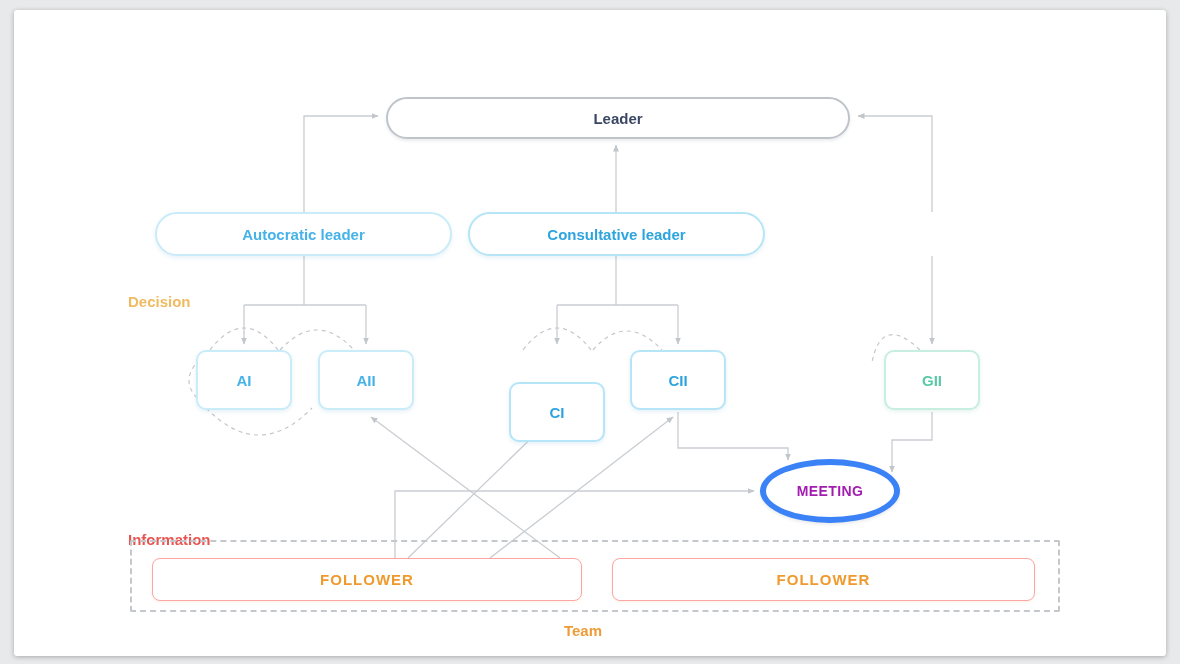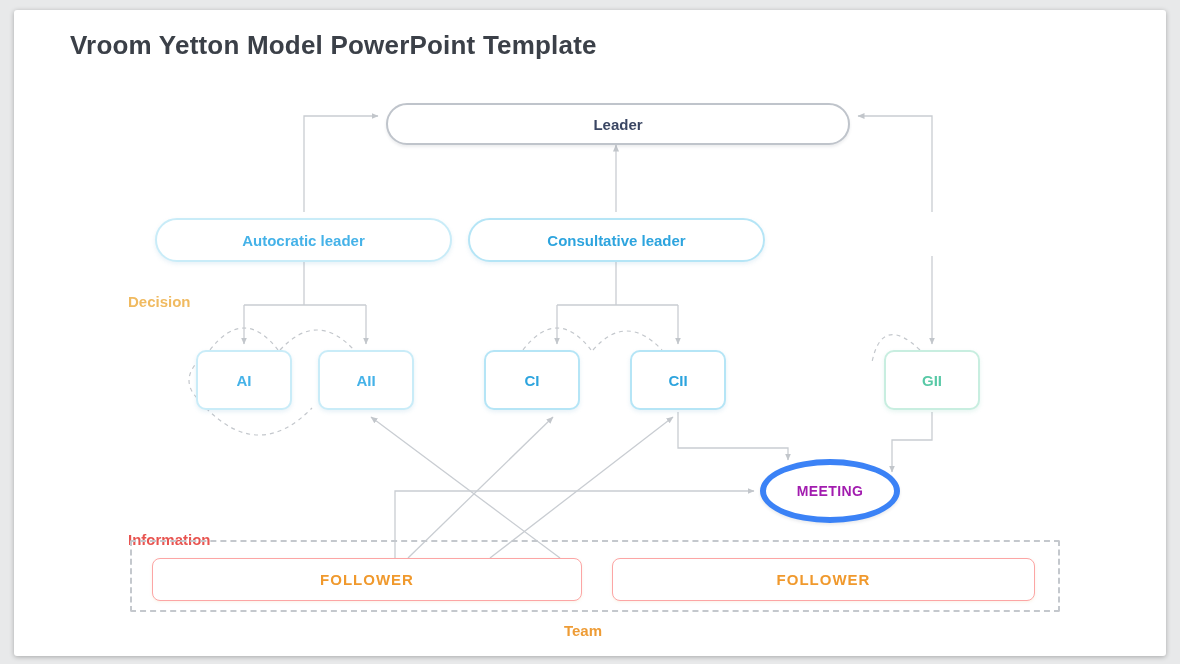--- a/index.html
+++ b/index.html
@@ -19,36 +19,36 @@
     position:absolute;left:56px;top:20px;margin:0;
     font-size:26px;font-weight:600;color:#3b4048;letter-spacing:.2px;
   }
   svg.connectors{position:absolute;left:0;top:0;width:1152px;height:646px;}
   .node{
     position:absolute;background:#fff;
     display:flex;align-items:center;justify-content:center;
     font-weight:bold;font-size:15px;text-align:center;
     box-sizing:border-box;
   }
-  .pill{border-radius:999px;margin-top:6px;}
+  .pill{border-radius:999px;}
   .leader{
     left:372px;top:87px;width:464px;height:42px;
     border:2px solid #bfc4cb;color:#3a4663;
     box-shadow:0 2px 3px rgba(60,70,90,.10);
   }
   .blue1{border:2px solid #c9ecf8;color:#45b2e8;box-shadow:0 2px 4px rgba(120,180,210,.18);}
   .blue2{border:2px solid #b5e5f6;color:#2da4de;box-shadow:0 2px 4px rgba(120,180,210,.18);}
   .green{border:2px solid #c8eee0;color:#58c9a6;box-shadow:0 2px 4px rgba(120,200,180,.18);}
   .autocratic{left:141px;top:202px;width:297px;height:44px;}
   .consultative{left:454px;top:202px;width:297px;height:44px;}
   .groupbased{left:772px;top:202px;width:292px;height:44px;}
   .box{border-radius:10px;width:96px;height:60px;top:340px;}
   .ai{left:182px;}
   .aii{left:304px;}
-  .ci{left:470px;}
+  .ci{left:495px;margin-top:32px;}
   .cii{left:616px;}
   .gii{left:870px;}
   .meeting{
     left:746px;top:449px;width:140px;height:64px;border-radius:50%;
     border:6px solid #3b82f6;color:#a21caf;font-size:14px;letter-spacing:.4px;
     box-shadow:0 2px 3px rgba(60,70,90,.10);
   }
   .team-rect{
     position:absolute;left:116px;top:530px;width:930px;height:72px;
     border:2px dashed #c4c8cd;box-sizing:border-box;border-radius:2px;
@@ -63,21 +63,20 @@
   .side-label{position:absolute;font-weight:bold;font-size:15px;}
   .lbl-decision{left:114px;top:283px;color:#f0ba60;}
   .lbl-information{left:114px;top:485px;color:#e85450;margin-top:36px;}
   .lbl-team{left:104px;top:612px;width:930px;text-align:center;color:#ee9c36;}
 </style>
 </head>
 <body>
 
 <div class="slide">
 
-  <h1 class="slide-title">Vroom Yetton Model PowerPoint Template</h1>
 
   <svg class="connectors" viewBox="0 0 1152 646" xmlns="http://www.w3.org/2000/svg">
     <defs>
       <marker id="arrow" markerWidth="9" markerHeight="8" refX="6.5" refY="3" orient="auto" markerUnits="userSpaceOnUse">
         <path d="M0,0 L7,3 L0,6 Z" fill="#c2c6cb"></path>
       </marker>
     </defs>
     <g stroke="#c9cdd2" stroke-width="1.3" fill="none">
       <path d="M 290 202 L 290 106 L 364 106" marker-end="url(#arrow)"></path>
       <path d="M 602 202 L 602 135" marker-end="url(#arrow)"></path>

